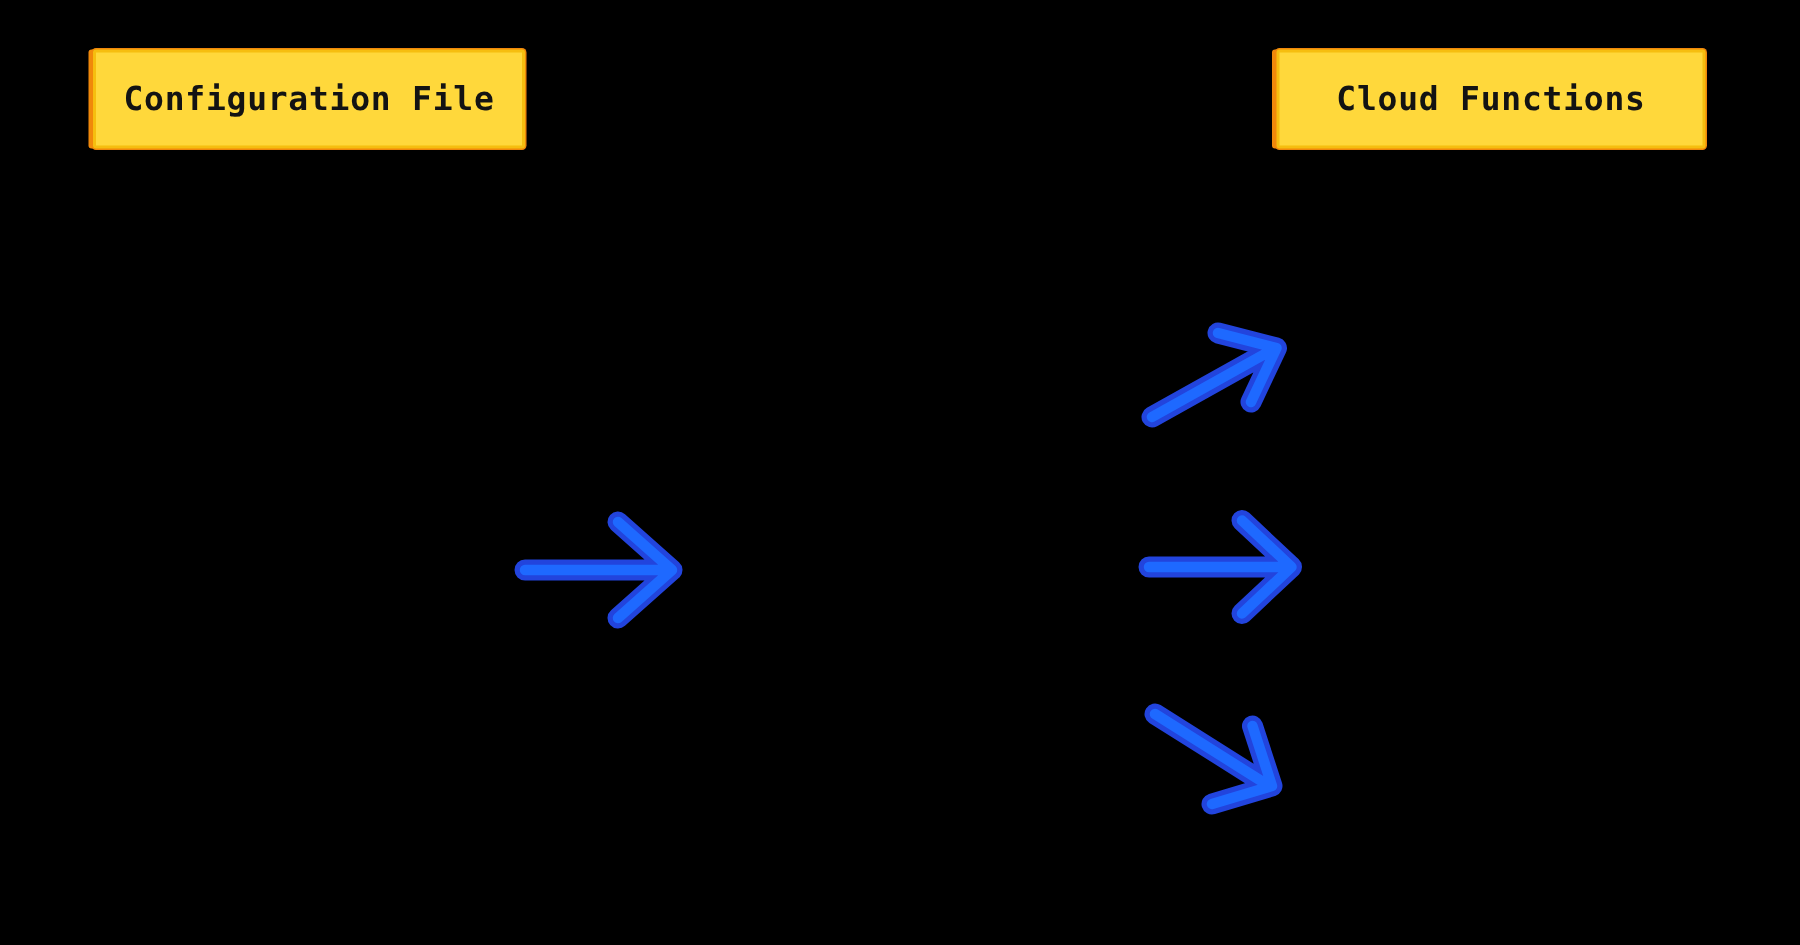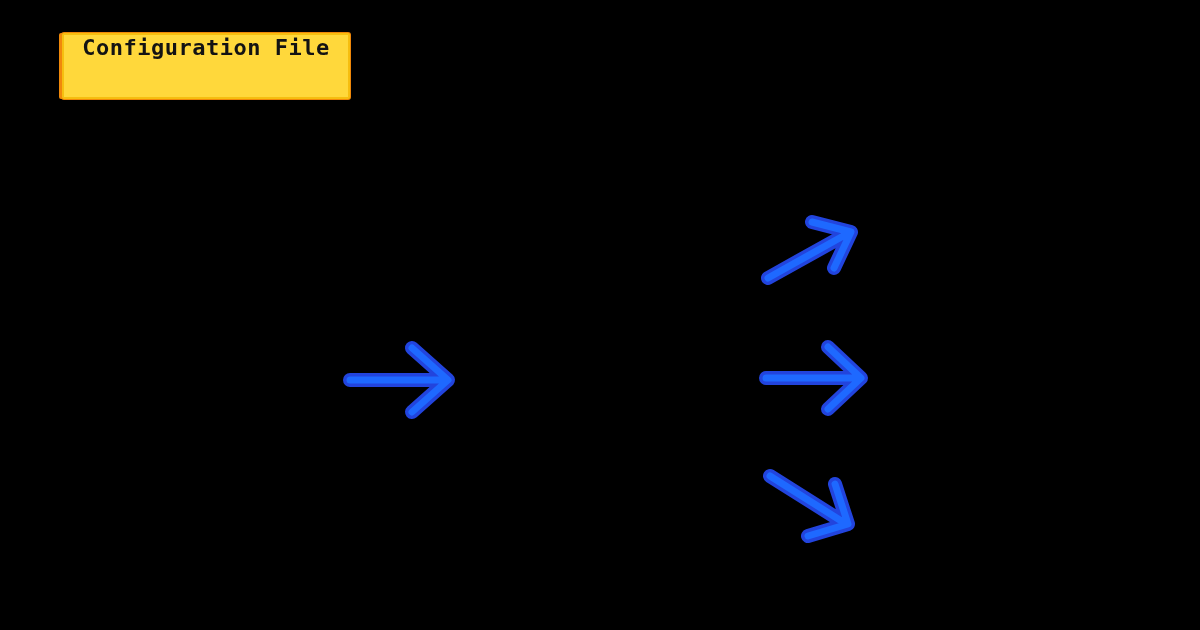--- a/index.html
+++ b/index.html
@@ -27,21 +27,21 @@
   .node {
     position: absolute;
     top: 33px;
     height: 66px;
     box-sizing: border-box;
     background: var(--box-fill);
     border: 2px solid var(--box-border);
     border-radius: 2px;
     box-shadow: -3px 0 0 0 var(--box-outline), 0 0 0 1px var(--box-outline);
     display: flex;
-    align-items: flex-start;
+    align-items: center;
     justify-content: center;
   }
   .node-1 { left: 62px;  width: 288px; }
   .node-2 { left: 458px; width: 283px; }
   .node-3 { left: 851px; width: 286px; }
   .node-label {
     font-size: 22px;
     font-weight: 700;
     letter-spacing: 0.5px;
     color: var(--text-color);
@@ -73,20 +73,23 @@
 </head>
 <body>
 
 <div class="stage">
 
   <div class="node node-1">
     <span class="node-label">Configuration File</span>
   </div>
 
 
+  <div class="node node-3">
+    <span class="node-label">Cloud Functions</span>
+  </div>
 
   <svg class="arrows-layer" viewBox="0 0 1200 630" xmlns="http://www.w3.org/2000/svg">
     <defs>
       <path id="arrow-a" d="M350 380 L441 380 M412 348 L448 380 L412 412"></path>
       <path id="arrow-b" d="M768 278 L845 235 M812 222 L851 232 L834 268"></path>
       <path id="arrow-c" d="M766 378 L854 378 M828 347 L861 378 L828 409"></path>
       <path id="arrow-d" d="M770 476 L843 522 M835 484 L848 524 L808 536"></path>
     </defs>
 
     <g>

